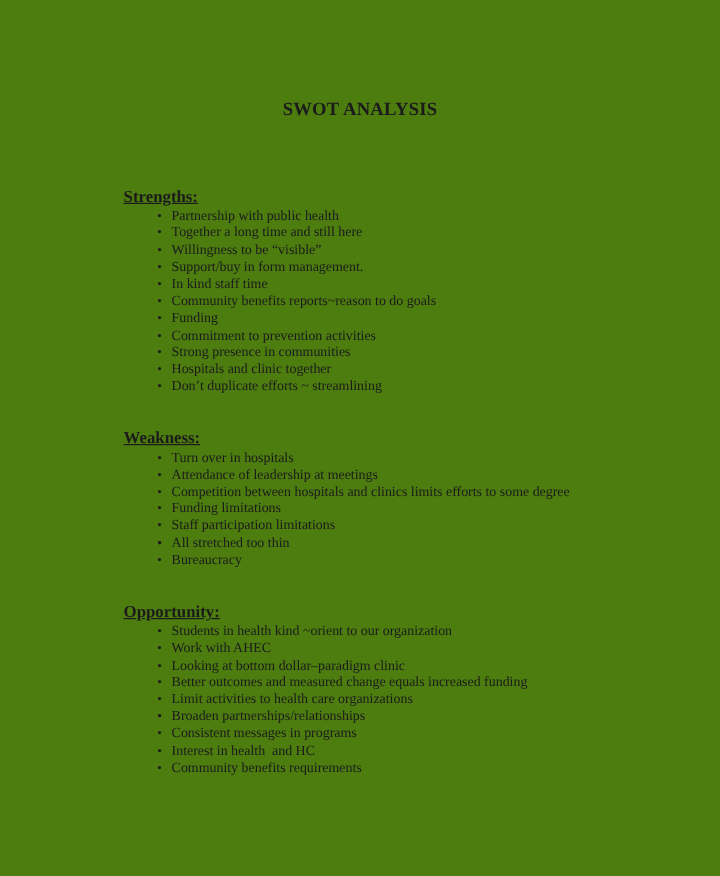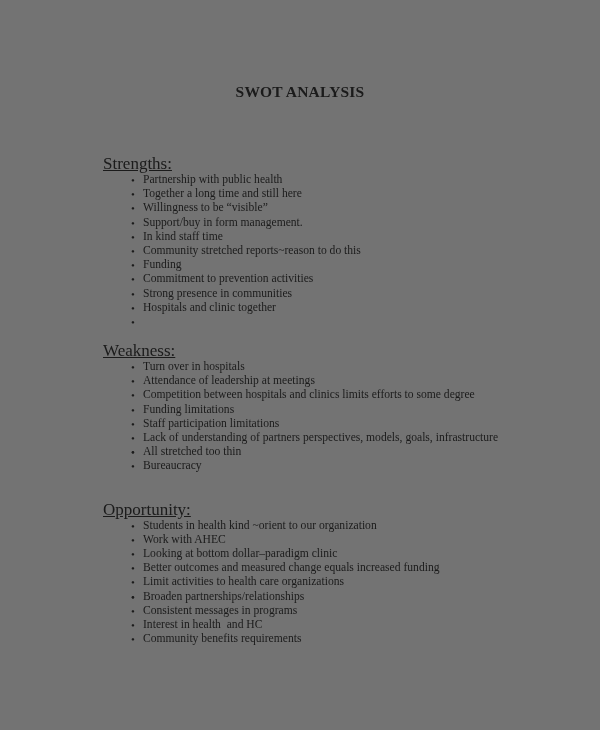--- a/index.html
+++ b/index.html
@@ -11,21 +11,21 @@
     width: 600px;
     height: 730px;
     font-family: "Liberation Serif", serif;
     color: #1b1b1b;
     -webkit-font-smoothing: antialiased;
   }
   .page {
     position: relative;
     width: 600px;
     height: 730px;
-    background: #737373;
+    background: #4d7c0f;
     overflow: hidden;
     box-sizing: border-box;
   }
   .doc-title {
     text-align: center;
     font-weight: bold;
     font-size: 15.5px;
     line-height: 20px;
     letter-spacing: 0.2px;
     margin: 0;
@@ -42,22 +42,22 @@
     top: 155px;
     right: 24px;
   }
   .section {
     margin: 0 0 27px 0;
   }
   .section:last-child {
     margin-bottom: 0;
   }
   .section-heading {
-    font-weight: normal;
-    font-size: 17px;
+    font-weight: bold;
+    font-size: 14px;
     line-height: 14.2px;
     text-decoration: underline;
     margin: 0 0 1px 0;
     display: inline-block;
   }
   .bullet-list {
     list-style: none;
     margin: 0;
     padding: 0;
   }
@@ -87,34 +87,34 @@
     <div class="doc-title">SWOT ANALYSIS</div>
   </div>
 
   <div class="body-block" id="body-block">
       <div class="section"><div class="section-heading">Strengths:</div><ul class="bullet-list">
           <li class="bullet-item"><span class="dot">•</span><span>Partnership with public health</span></li>
           <li class="bullet-item"><span class="dot">•</span><span>Together a long time and still here</span></li>
           <li class="bullet-item"><span class="dot">•</span><span>Willingness to be “visible”</span></li>
           <li class="bullet-item"><span class="dot">•</span><span>Support/buy in form management.</span></li>
           <li class="bullet-item"><span class="dot">•</span><span>In kind staff time</span></li>
-          <li class="bullet-item"><span class="dot">•</span><span>Community stretched reports~reason to do this</span></li>
+          <li class="bullet-item"><span class="dot">•</span><span>Community benefits reports~reason to do goals</span></li>
           <li class="bullet-item"><span class="dot">•</span><span>Funding</span></li>
           <li class="bullet-item"><span class="dot">•</span><span>Commitment to prevention activities</span></li>
           <li class="bullet-item"><span class="dot">•</span><span>Strong presence in communities</span></li>
           <li class="bullet-item"><span class="dot">•</span><span>Hospitals and clinic together</span></li>
-          <li class="bullet-item"><span class="dot">•</span></li>
+          <li class="bullet-item"><span class="dot">•</span><span>Don’t duplicate efforts ~ streamlining</span></li>
         </ul></div>
       <div class="section"><div class="section-heading">Weakness:</div><ul class="bullet-list">
           <li class="bullet-item"><span class="dot">•</span><span>Turn over in hospitals</span></li>
           <li class="bullet-item"><span class="dot">•</span><span>Attendance of leadership at meetings</span></li>
           <li class="bullet-item"><span class="dot">•</span><span>Competition between hospitals and clinics limits efforts to some degree</span></li>
           <li class="bullet-item"><span class="dot">•</span><span>Funding limitations</span></li>
           <li class="bullet-item"><span class="dot">•</span><span>Staff participation limitations</span></li>
-          <li class="bullet-item"><span class="dot">•</span><span>Lack of understanding of partners perspectives, models, goals, infrastructure</span></li>
+          <li class="bullet-item"><span class="dot">•</span></li>
           <li class="bullet-item"><span class="dot">•</span></li>
           <li class="bullet-item"><span class="dot">•</span><span>All stretched too thin</span></li>
           <li class="bullet-item"><span class="dot">•</span><span>Bureaucracy</span></li>
         </ul></div>
       <div class="section"><div class="section-heading">Opportunity:</div><ul class="bullet-list">
           <li class="bullet-item"><span class="dot">•</span><span>Students in health kind ~orient to our organization</span></li>
           <li class="bullet-item"><span class="dot">•</span><span>Work with AHEC</span></li>
           <li class="bullet-item"><span class="dot">•</span><span>Looking at bottom dollar–paradigm clinic</span></li>
           <li class="bullet-item"><span class="dot">•</span><span>Better outcomes and measured change equals increased funding</span></li>
           <li class="bullet-item"><span class="dot">•</span><span>Limit activities to health care organizations</span></li>

